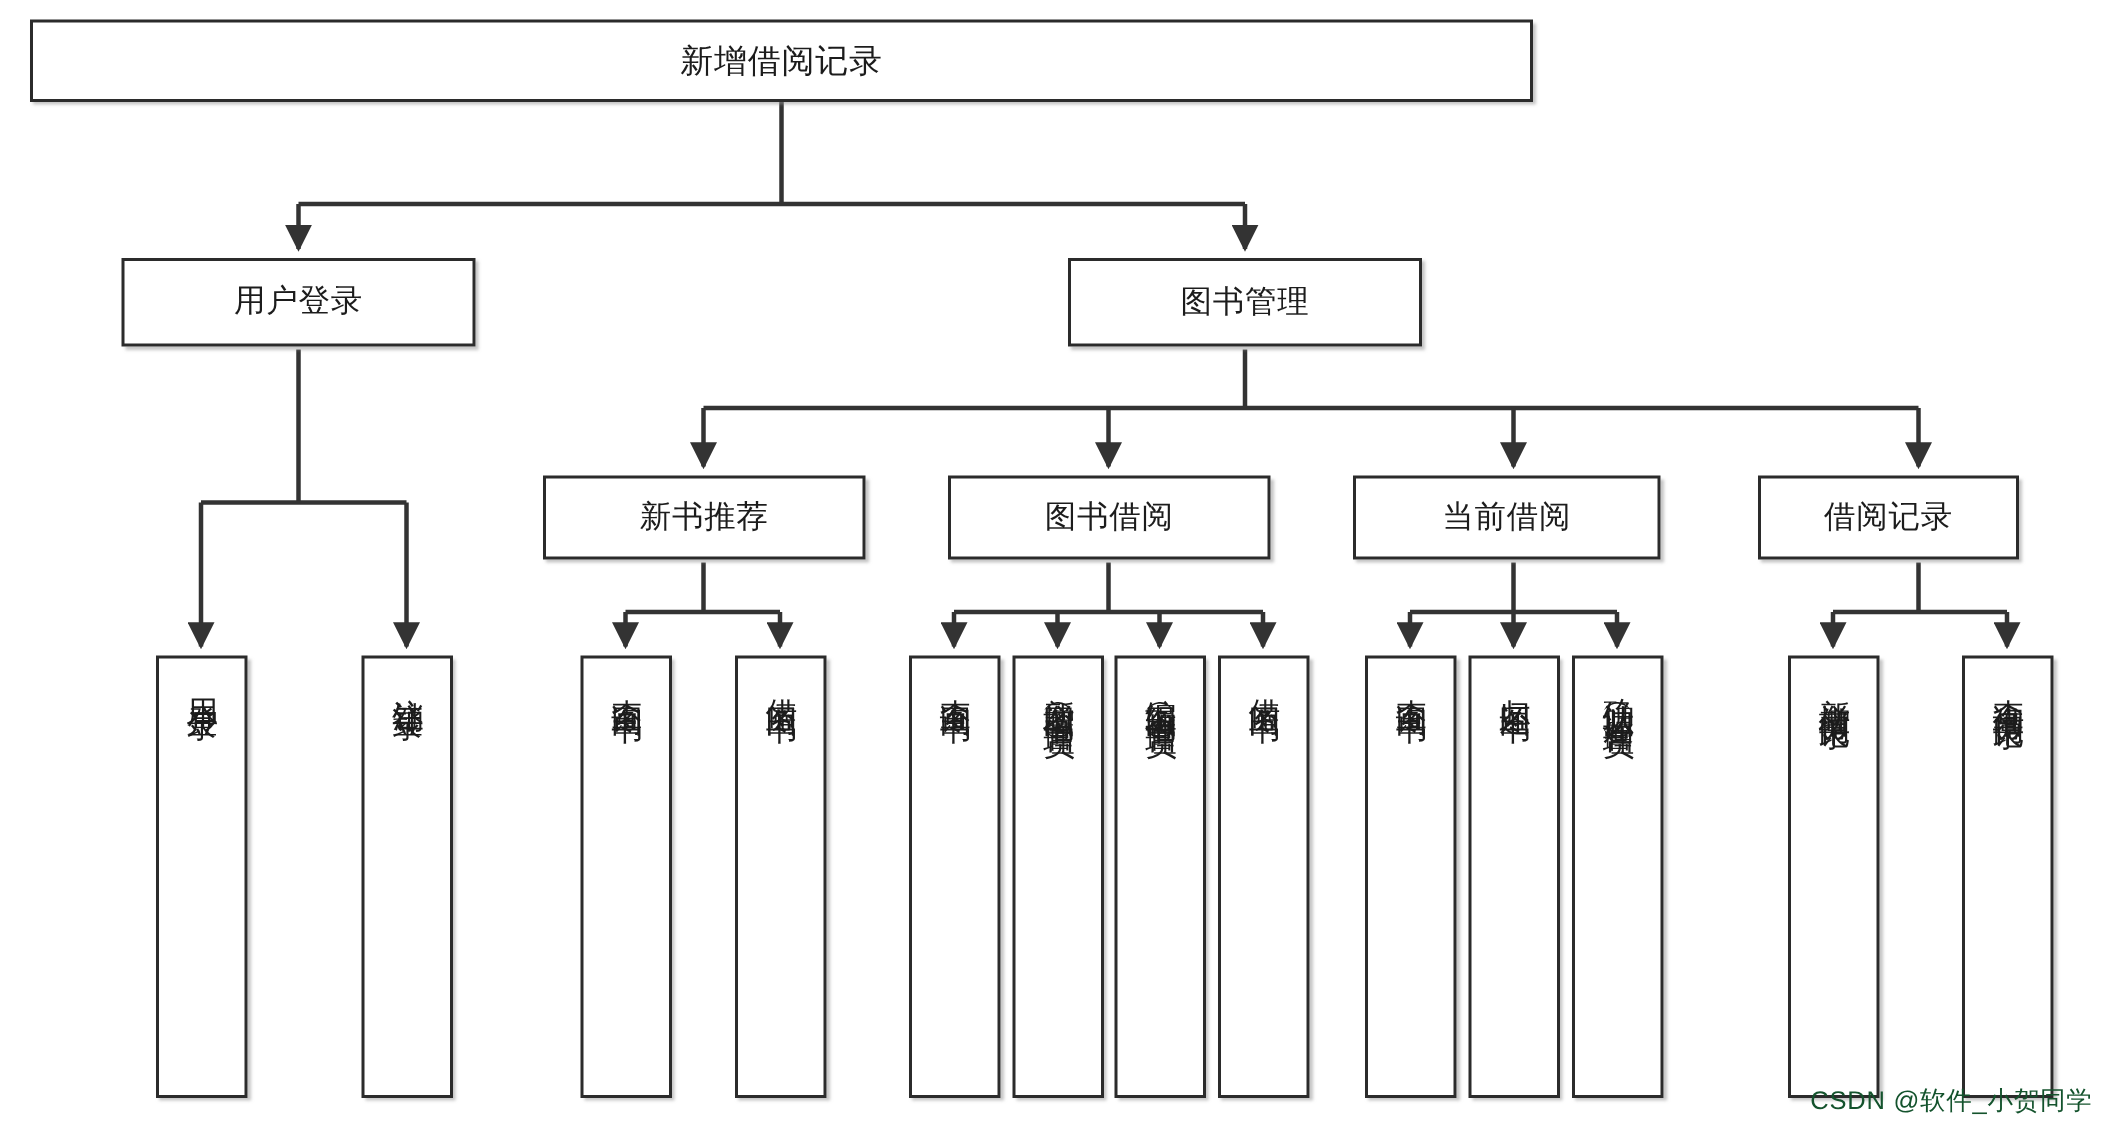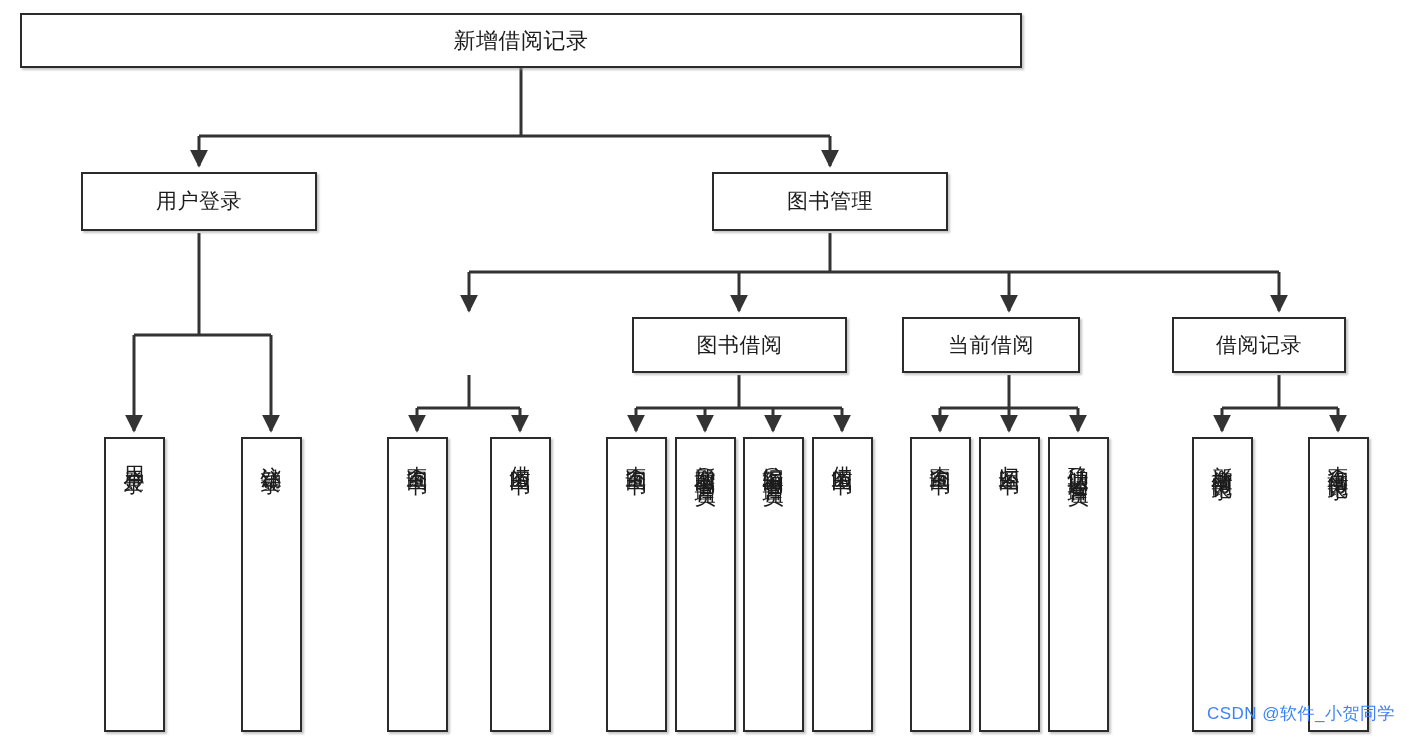--- a/index.html
+++ b/index.html
@@ -72,23 +72,23 @@
     top: 0;
     width: 1405px;
     height: 747px;
     pointer-events: none;
   }
 
   
   #watermark {
     position: absolute;
     right: 10px;
-    bottom: 22px;
+    bottom: 2px;
     font-size: 17px;
-    color: #3b82f6;
+    color: #14532d;
     white-space: nowrap;
     letter-spacing: 0.5px;
   }
 </style>
 </head>
 <body>
 
 <div id="diagram-root">
 
   <svg id="connectors" viewBox="0 0 1405 747" width="1405" height="747" xmlns="http://www.w3.org/2000/svg">
@@ -146,26 +146,29 @@
   </div>
 
   <div class="node horiz" id="node-user-login" style="left:81px; top:172px; width:236px; height:59px;">
     <span class="label">用户登录</span>
   </div>
 
   <div class="node horiz" id="node-book-mgmt" style="left:712px; top:172px; width:236px; height:59px;font-family:Liberation Serif, serif;">
     <span class="label">图书管理</span>
   </div>
 
+  <div class="node horiz" id="node-new-book-rec" style="left:362px; top:317px; width:215px; height:56px;">
+    <span class="label">新书推荐</span>
+  </div>
 
   <div class="node horiz" id="node-book-borrow" style="left:632px; top:317px; width:215px; height:56px;">
     <span class="label">图书借阅</span>
   </div>
 
-  <div class="node horiz" id="node-current-borrow" style="left:902px; top:317px; width:178px; height:56px;">
+  <div class="node horiz" id="node-current-borrow" style="left:902px; top:317px; width:205px; height:56px;">
     <span class="label">当前借阅</span>
   </div>
 
   <div class="node horiz" id="node-borrow-record" style="left:1172px; top:317px; width:174px; height:56px;">
     <span class="label">借阅记录</span>
   </div>
 
   <div class="node vert" id="leaf-user-login" style="left:104px; top:437px; width:61px; height:295px;">
     <span class="label">用户登录</span>
   </div>

